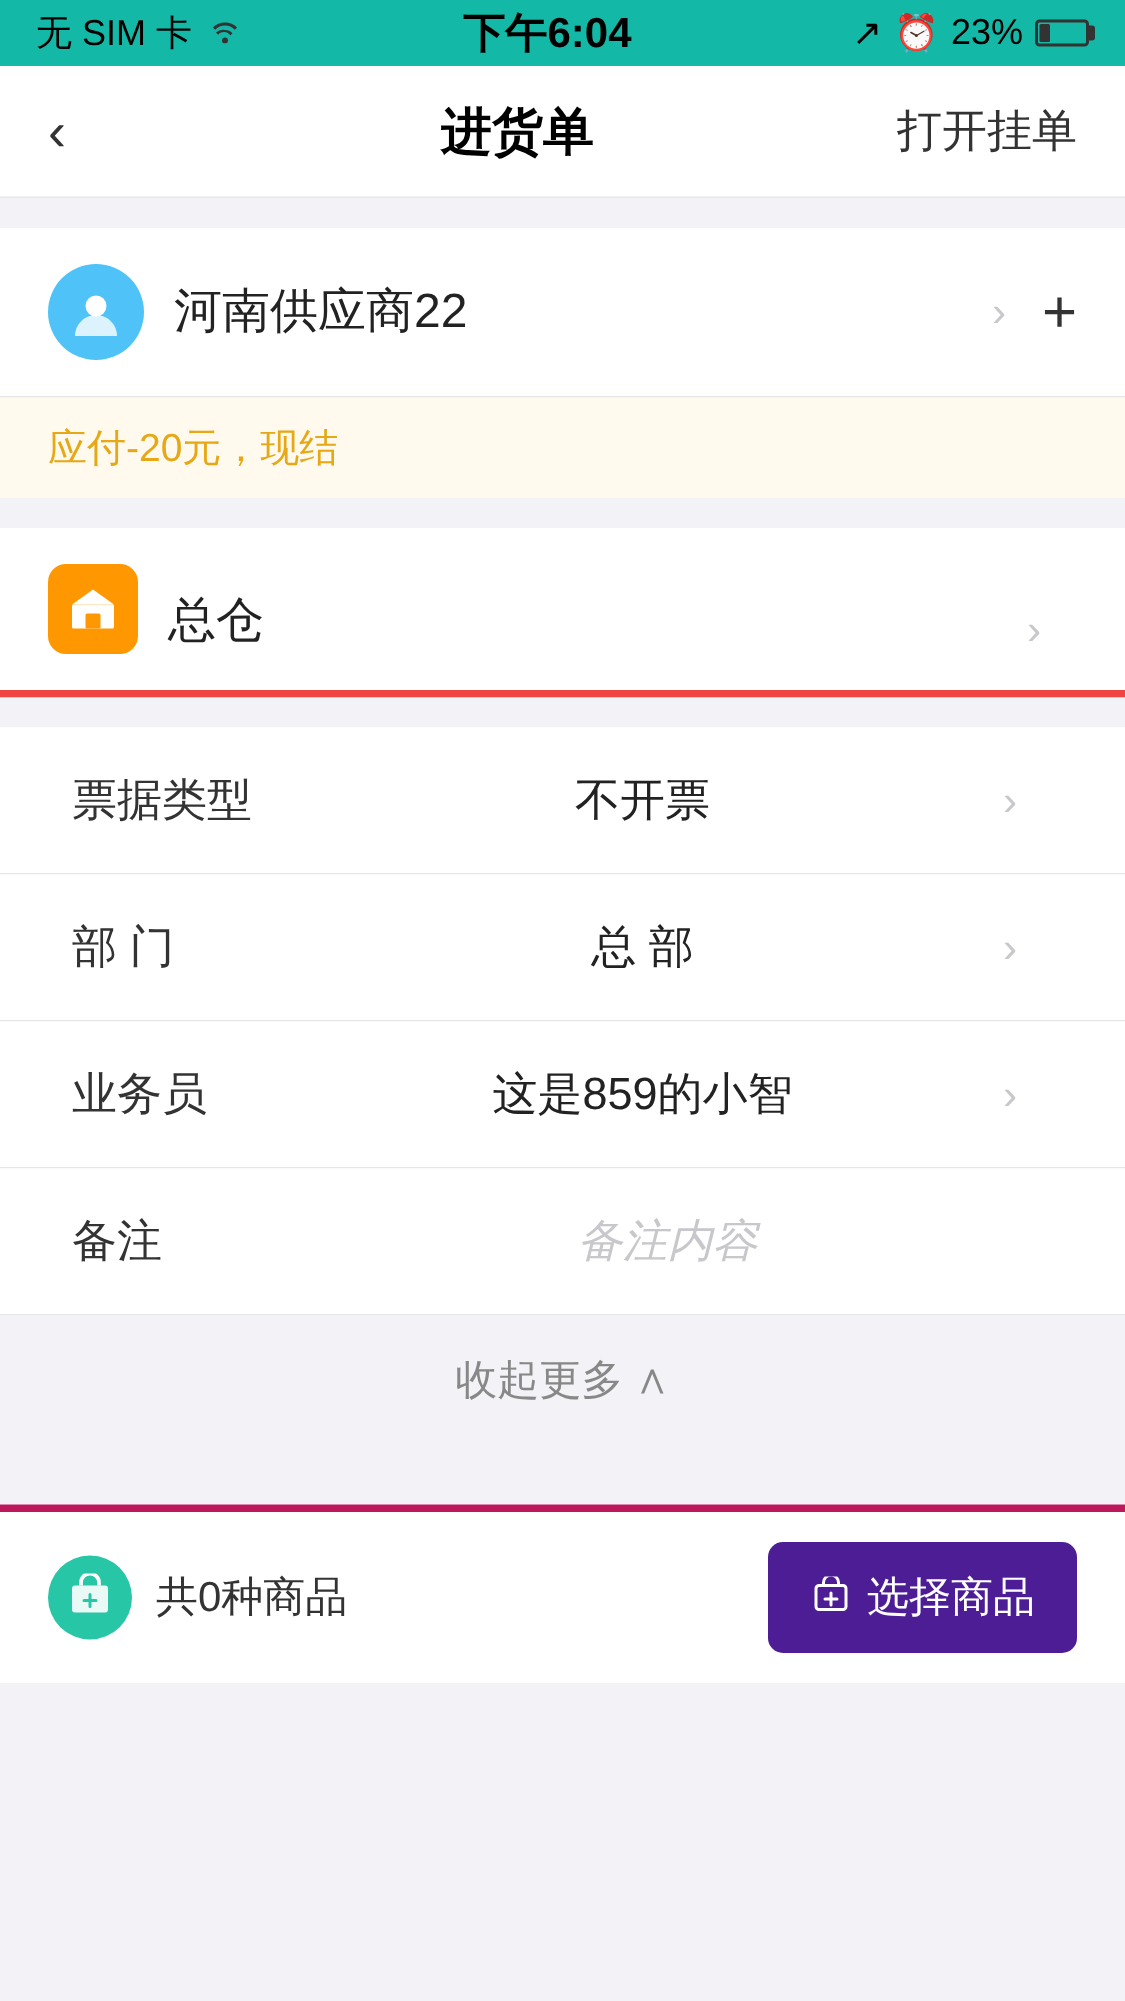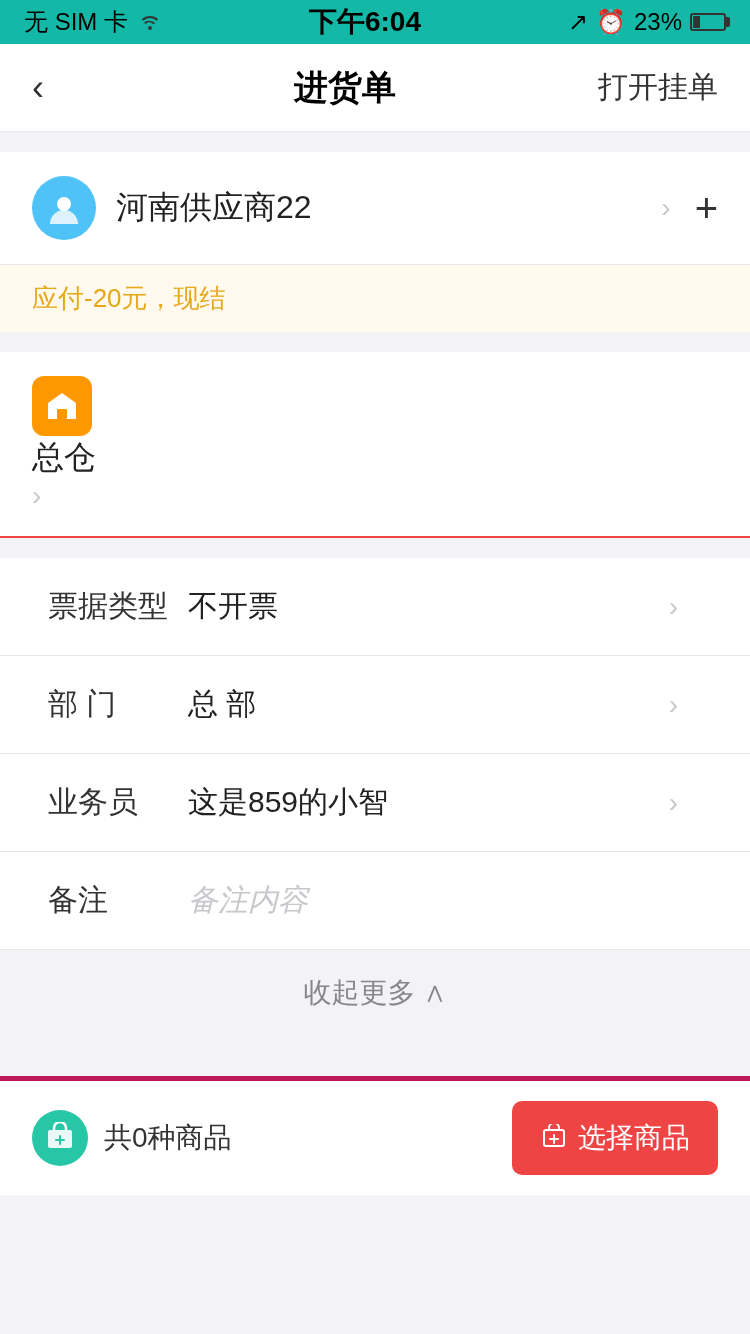--- a/index.html
+++ b/index.html
@@ -107,25 +107,24 @@
     .notice-bar {
       background: #fff9ee;
       padding: 16px 32px;
       font-size: 26px;
       color: #e6a817;
     }
 
     
     .warehouse-row {
       display: flex;
-      align-items: flex-start;
+      align-items: flex-end;
       padding: 24px 32px;
       background: #fff;
-      border-bottom: 2px solid #ef4444;
-      flex-direction: column;
+      border-bottom: 5px solid #ef4444;
     }
     .warehouse-icon {
       width: 60px;
       height: 60px;
       border-radius: 12px;
       background: #ff9800;
       display: flex;
       align-items: center;
       justify-content: center;
       margin-right: 20px;
@@ -151,20 +150,21 @@
       font-size: 30px;
       color: #333;
       width: 120px;
       flex-shrink: 0;
     }
     .form-value {
       flex: 1;
       font-size: 30px;
       color: #222;
       padding-left: 20px;
+      text-align: center;
     }
     .form-placeholder {
       color: #c7c7cc;
       font-style: italic;
     }
 
     
     .collapse-row {
       display: flex;
       justify-content: center;
@@ -195,21 +195,21 @@
       margin-right: 16px;
       flex-shrink: 0;
     }
     .product-count-icon svg { width: 32px; height: 32px; }
     .product-count-text {
       flex: 1;
       font-size: 28px;
       color: #333;
     }
     .select-product-btn {
-      background: #ef4444;
+      background: #4c1d95;
       color: #fff;
       font-size: 28px;
       border: none;
       border-radius: 10px;
       padding: 18px 28px;
       display: flex;
       align-items: center;
       gap: 10px;
       cursor: pointer;
     }

